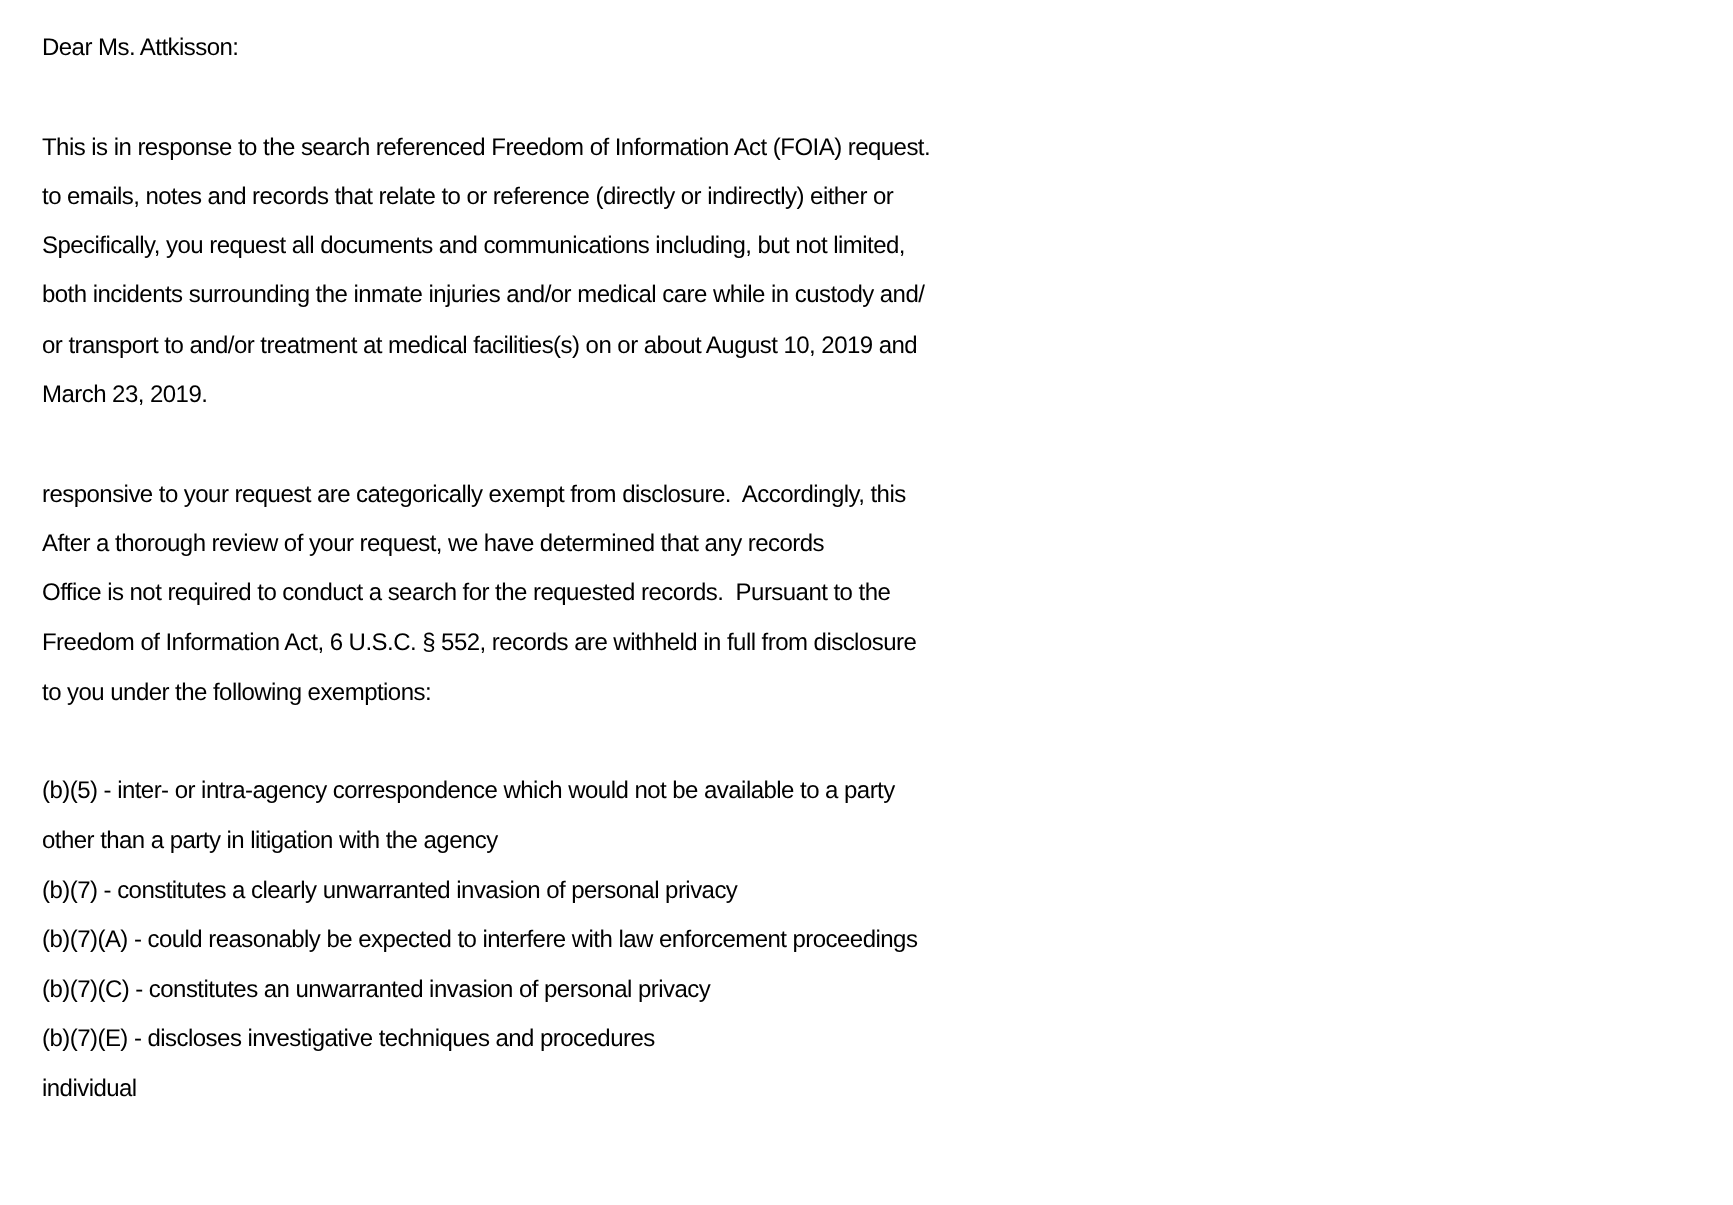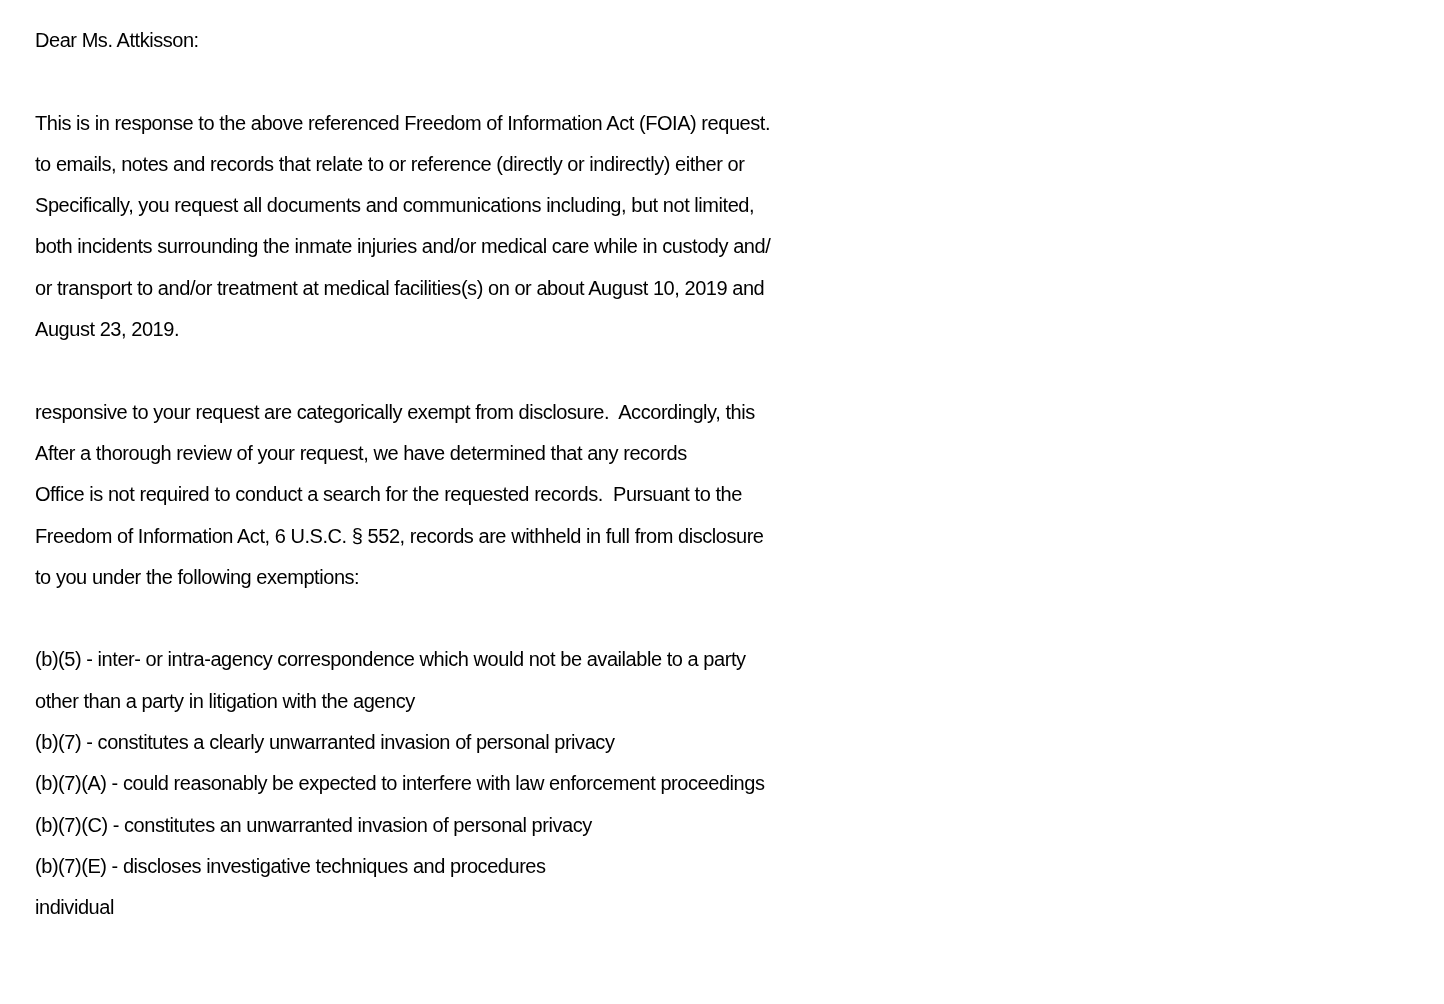--- a/index.html
+++ b/index.html
@@ -34,26 +34,26 @@
     }
   </style>
 </head>
 <body>
 
 <div class="page">
   <span class="line">Dear Ms. Attkisson:</span>
   <div class="blank"></div>
 
   <div>
-    <span class="line">This is in response to the above referenced Freedom of Information Act (FOIA) request.</span>
+    <span class="line">This is in response to the search referenced Freedom of Information Act (FOIA) request.</span>
     <span class="line">to emails, notes and records that relate to or reference (directly or indirectly) either or</span>
     <span class="line">Specifically, you request all documents and communications including, but not limited,</span>
     <span class="line">both incidents surrounding the inmate injuries and/or medical care while in custody and/</span>
     <span class="line">or transport to and/or treatment at medical facilities(s) on or about August 10, 2019 and</span>
-    <span class="line">August 23, 2019.</span>
+    <span class="line">March 23, 2019.</span>
   </div>
   <div class="blank"></div>
 
   <div>
     <span class="line">responsive to your request are categorically exempt from disclosure.  Accordingly, this</span>
     <span class="line">After a thorough review of your request, we have determined that any records</span>
     <span class="line">Office is not required to conduct a search for the requested records.  Pursuant to the</span>
     <span class="line">Freedom of Information Act, 6 U.S.C. § 552, records are withheld in full from disclosure</span>
     <span class="line">to you under the following exemptions:</span>
   </div>

